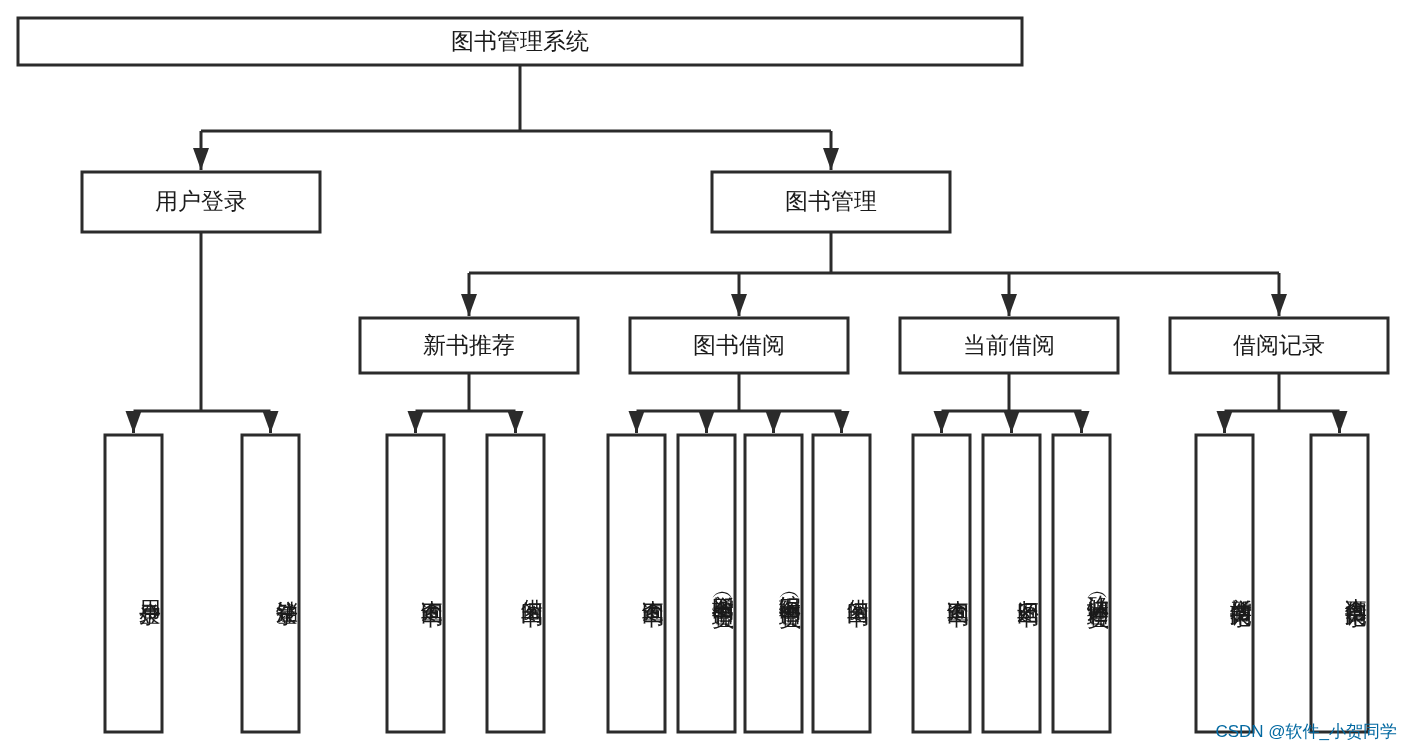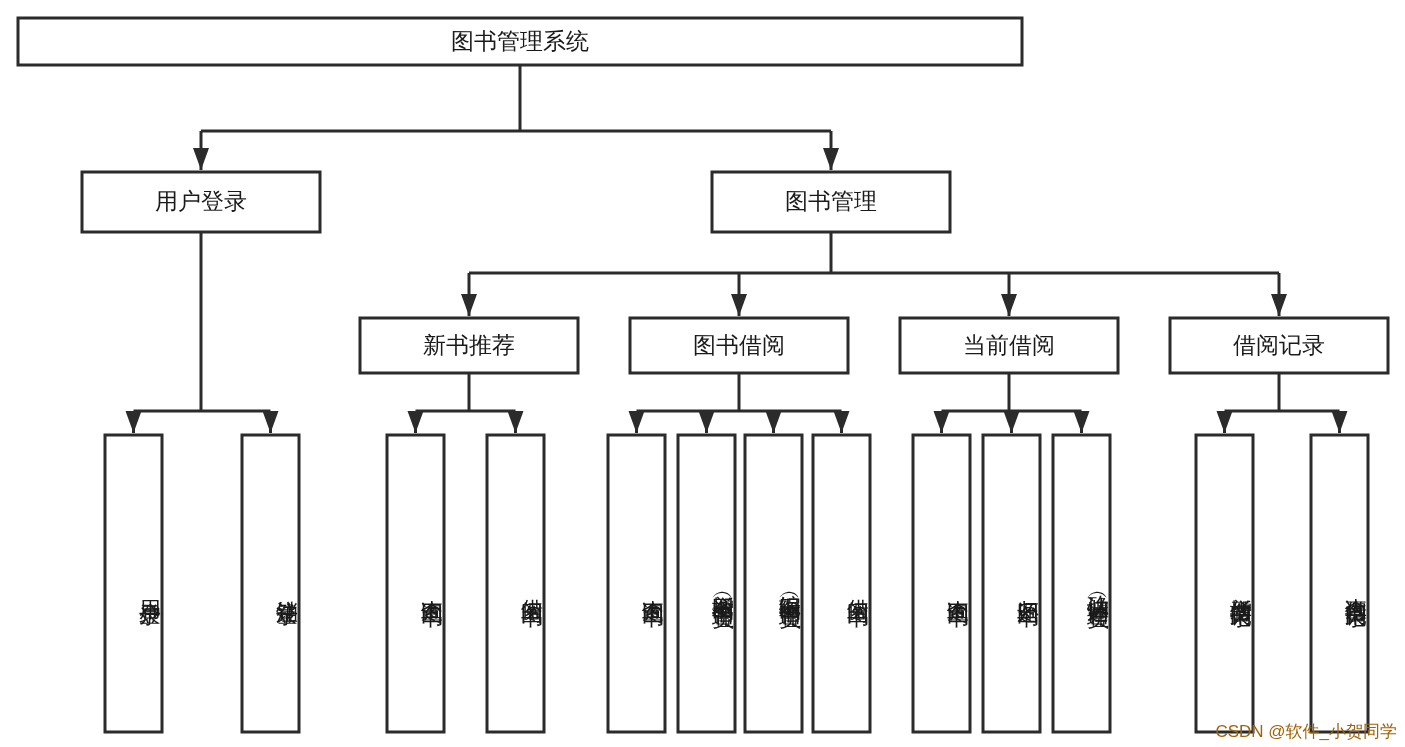--- a/index.html
+++ b/index.html
@@ -60,21 +60,21 @@
     justify-content: center;
     white-space: nowrap;
     pointer-events: none;
   }
   .watermark {
     position: absolute;
     right: 8px;
     bottom: 4px;
     font-family: "Liberation Sans", "DejaVu Sans", sans-serif;
     font-size: 17px;
-    color: #a16207;
+    color: #0369a1;
     white-space: nowrap;
   }
 </style>
 </head>
 <body>
 
 <div id="diagram-root">
   <svg id="flow-svg" viewBox="0 0 1405 747">
     <g id="connectors-layer">
         <path d="M 520 65 L 520 131" class="connector"></path>

